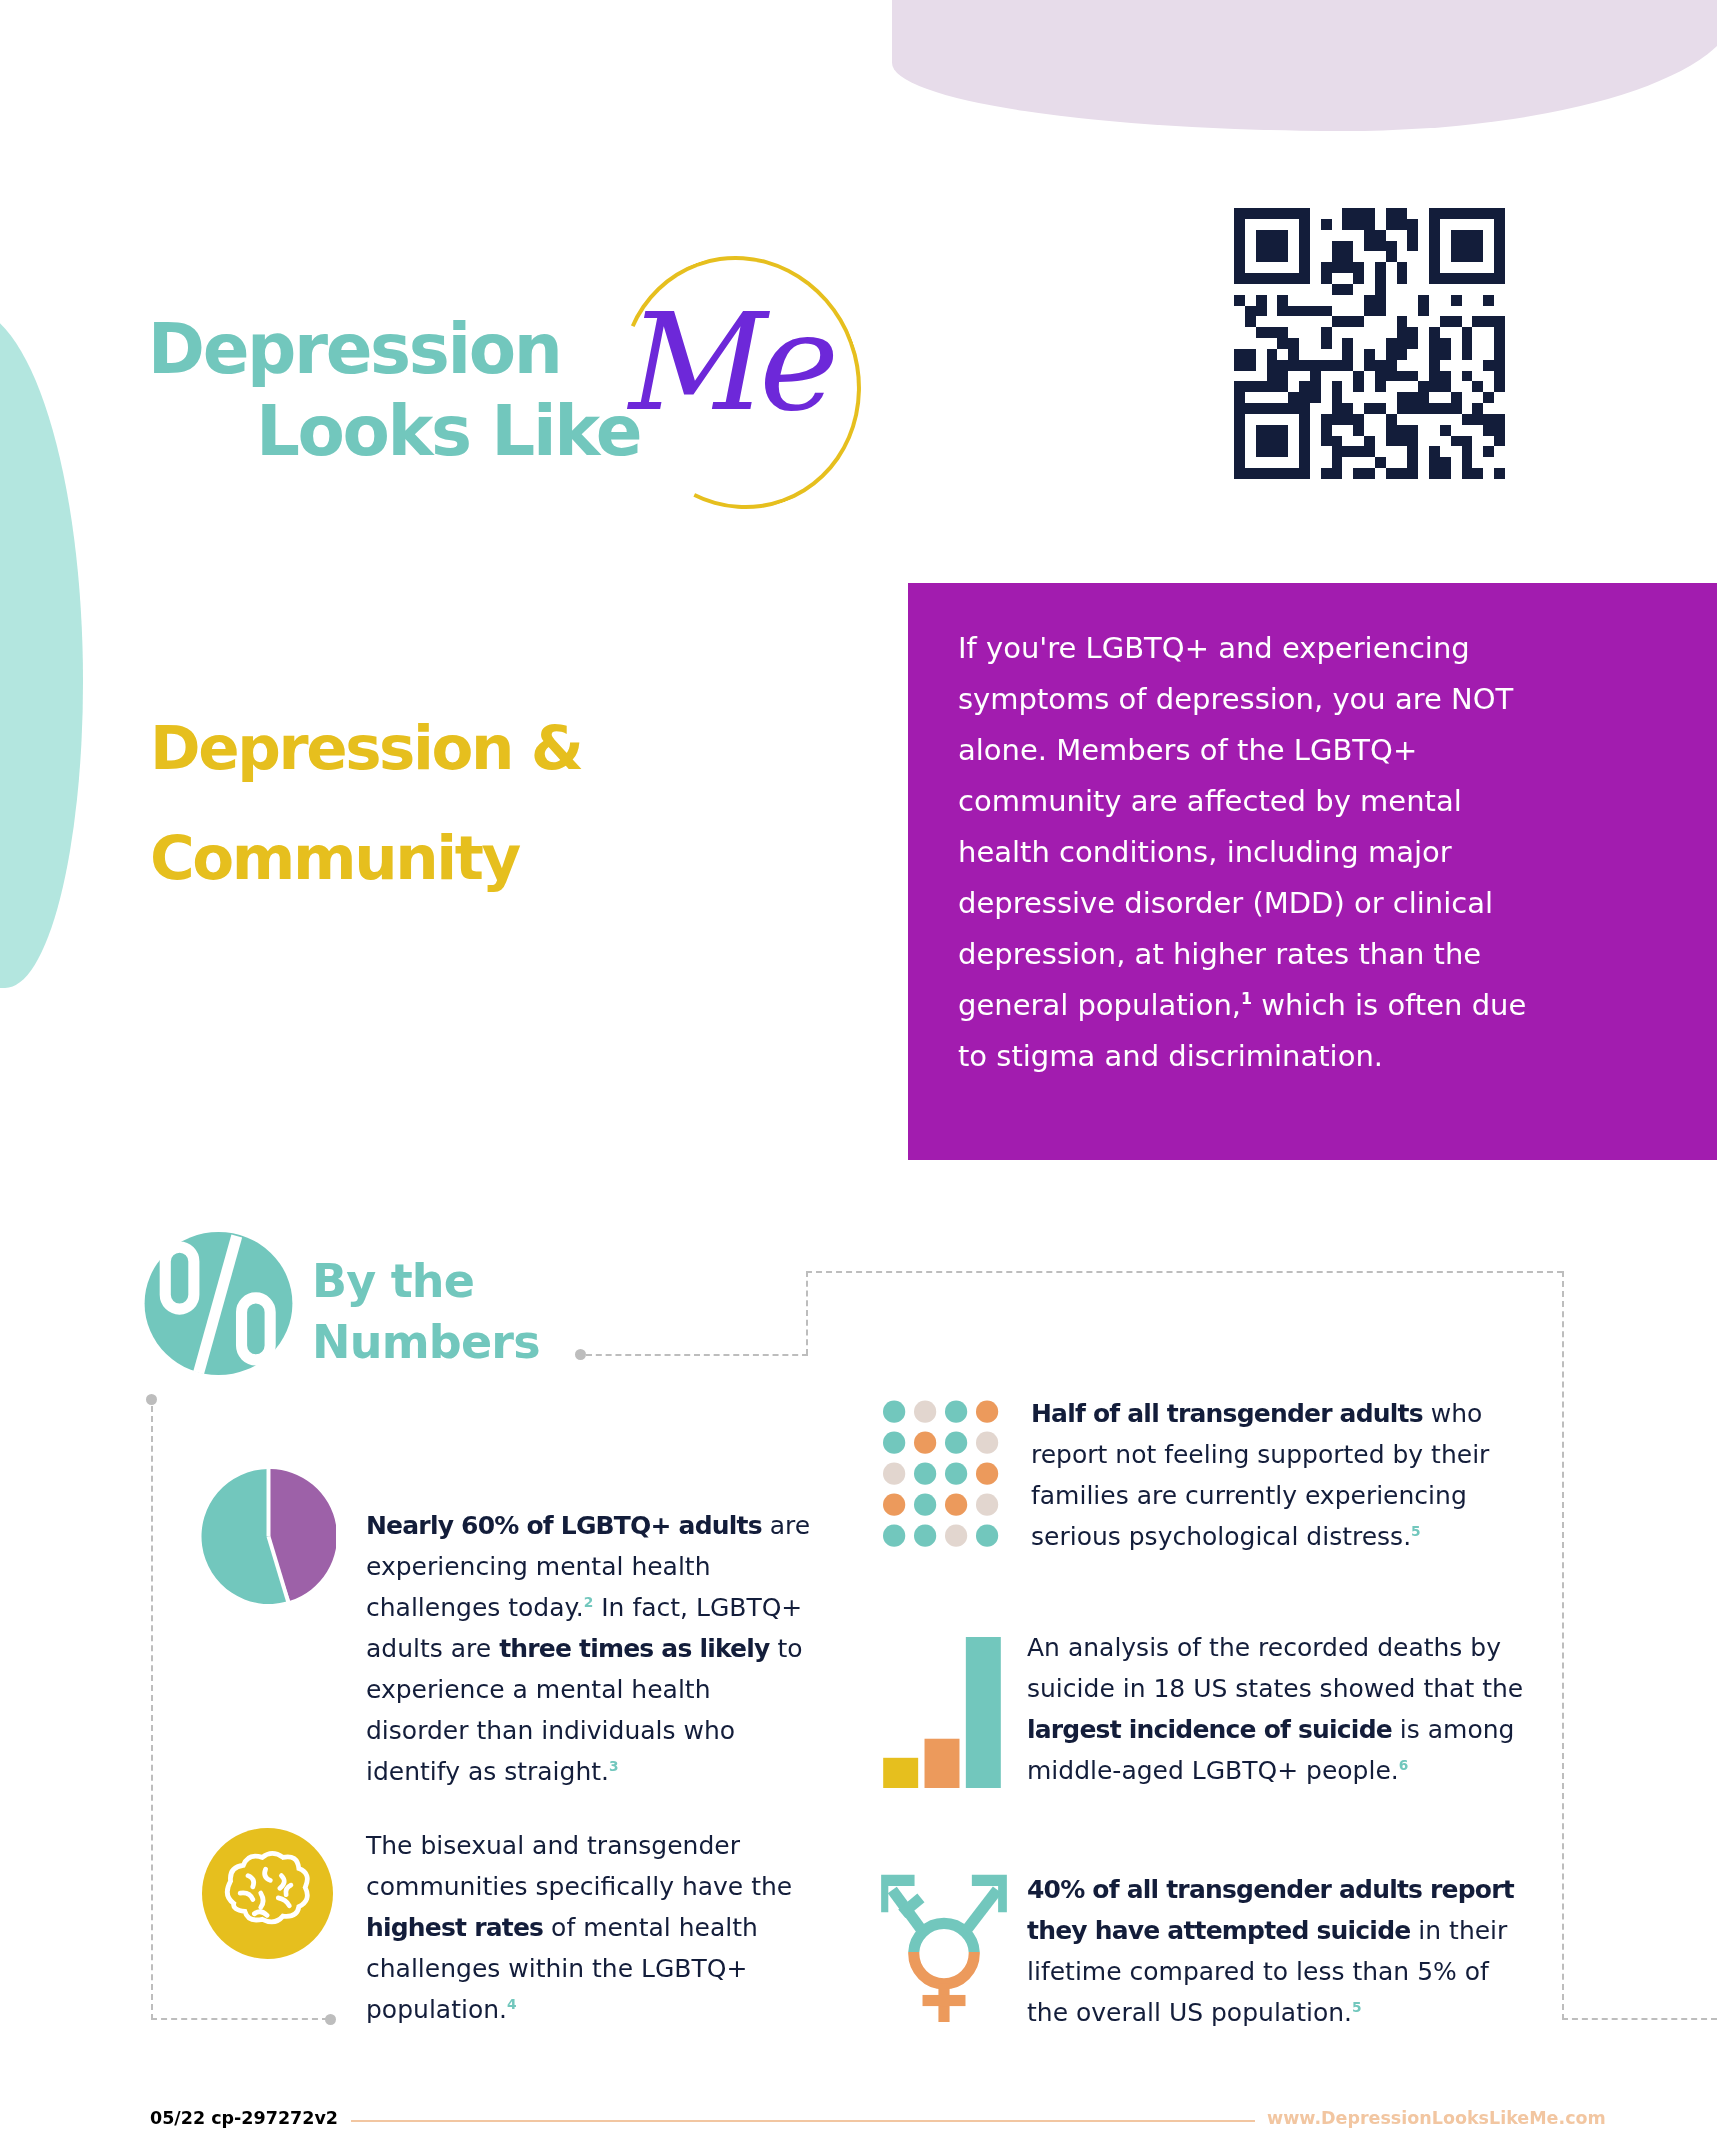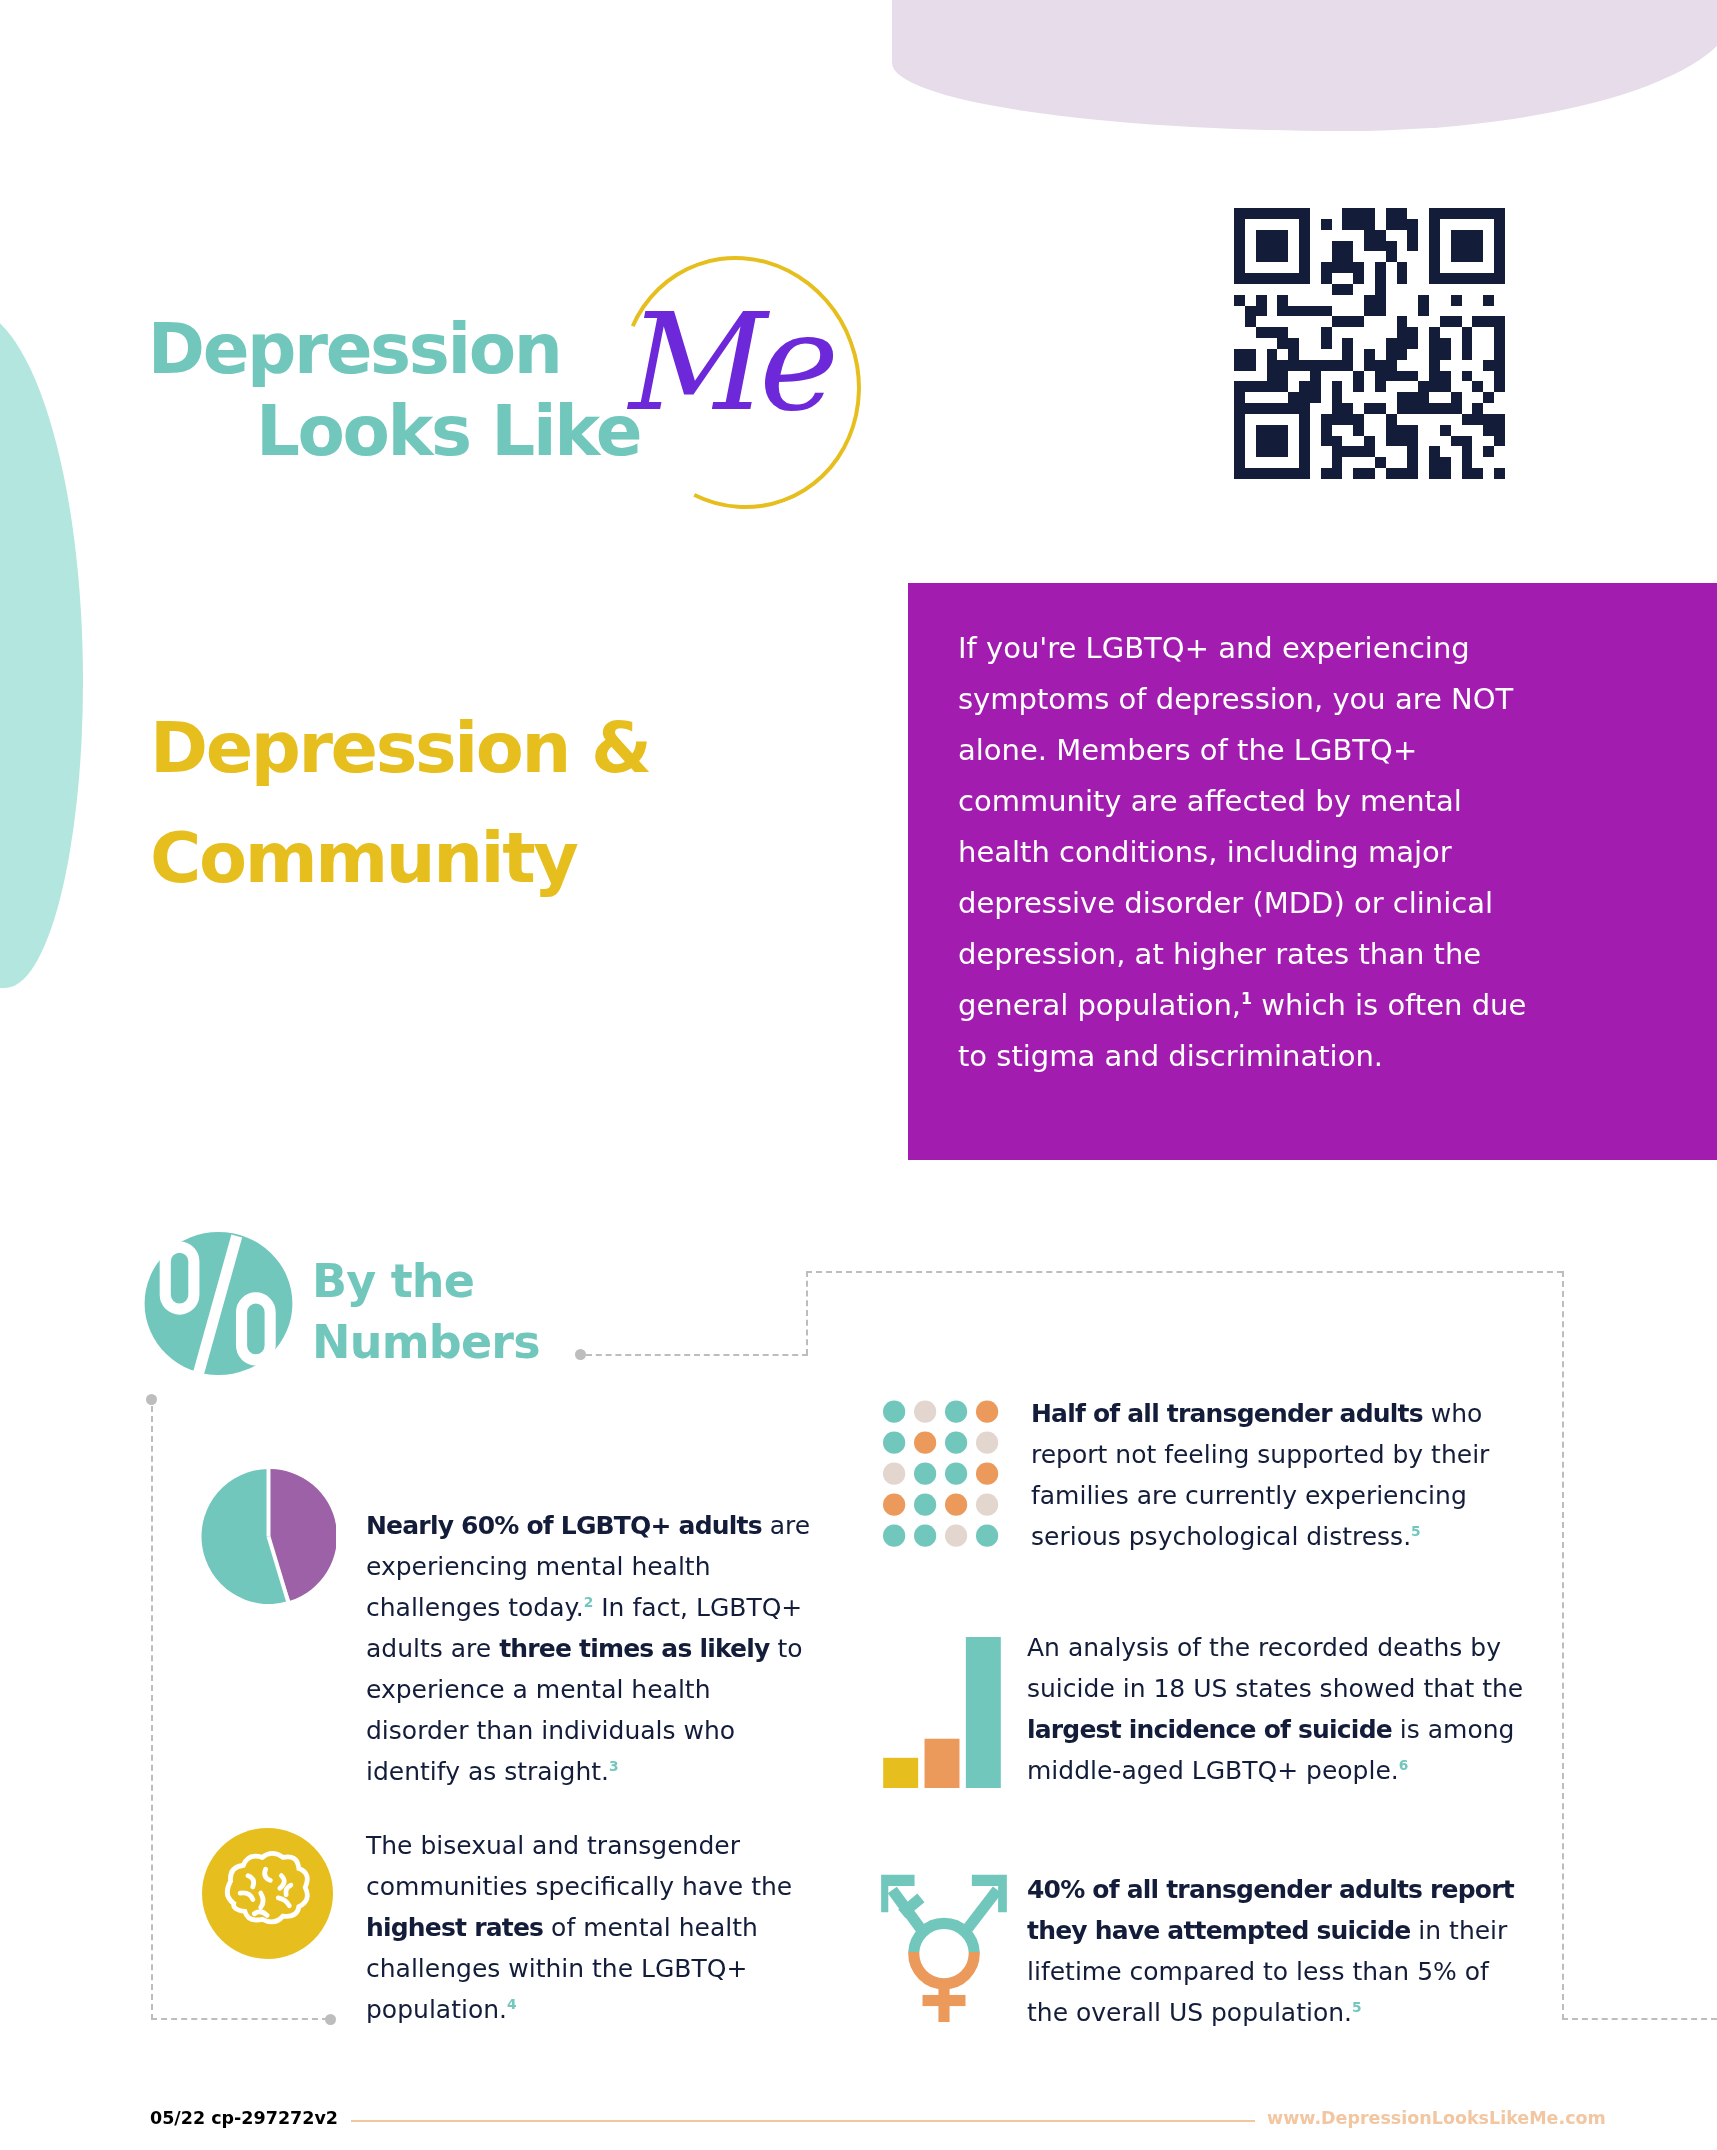--- a/index.html
+++ b/index.html
@@ -19,21 +19,21 @@
     color: #72c7bd; font-size: 69px; letter-spacing: -2.4px; line-height: 1; }
   .logo-me-circle { position: absolute; left: 478px; top: -48px; width: 239px; height: 255px;
     border: 4.8px solid #e6bf1e; border-radius: 50%; border-left-color: transparent; transform: rotate(-20deg); }
   .logo-me { position: absolute; left: 486px; top: -8px; font-family: "DejaVu Serif", serif;
     font-style: italic; color: #6d28d9; font-size: 135px; line-height: 1; letter-spacing: -8px; }
 
   
   .qr { left: 1233px; top: 208px; width: 273px; height: 271px; }
 
   
-  .title { left: 150px; top: 693px; font-weight: bold; color: #e6bf1e; font-size: 70px;
+  .title { left: 150px; top: 693px; font-weight: bold; color: #e6bf1e; font-size: 61px;
     line-height: 110px; letter-spacing: -2.4px; }
   .title div { white-space: nowrap; }
 
   
   .intro-box { left: 908px; top: 583px; width: 809px; height: 577px; background: #a21caf; }
   .intro-text { position: absolute; left: 50px; top: 40px; width: 574px; color: #ffffff;
     font-size: 29px; line-height: 51px; }
   sup { font-size: 0.55em; font-weight: bold; vertical-align: super; line-height: 0; }
   .intro-text sup { color: #ffffff; }
 

